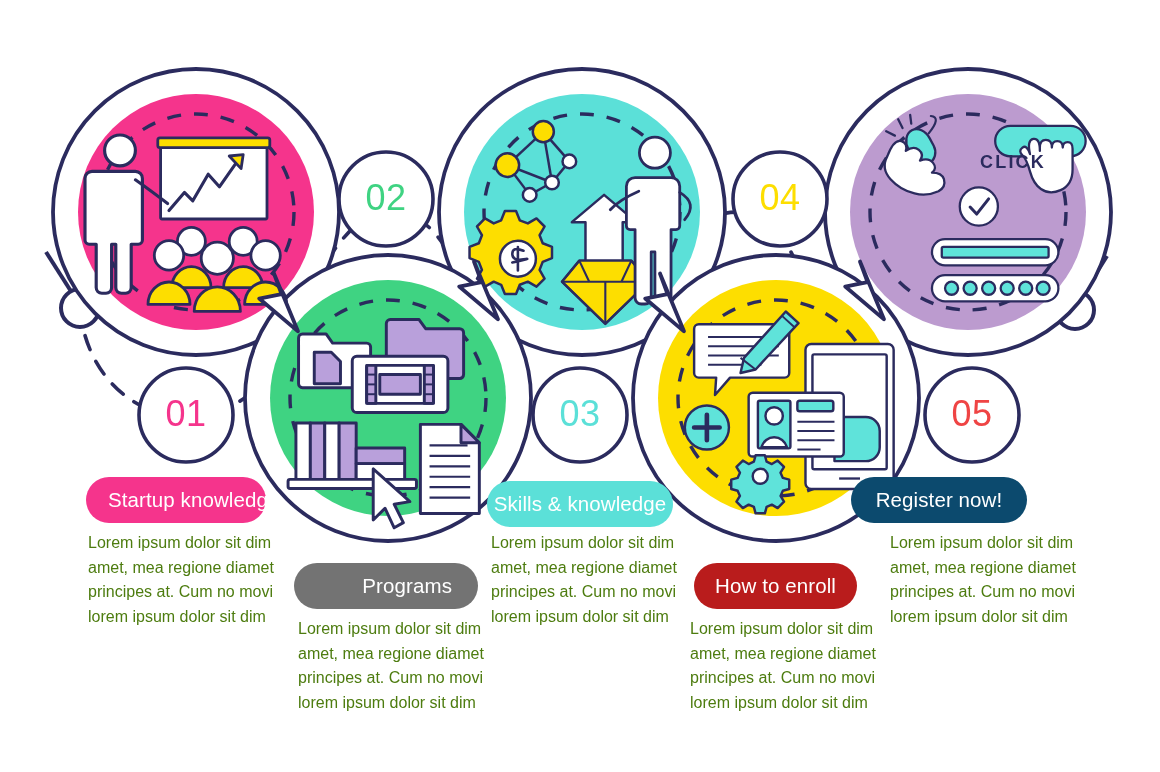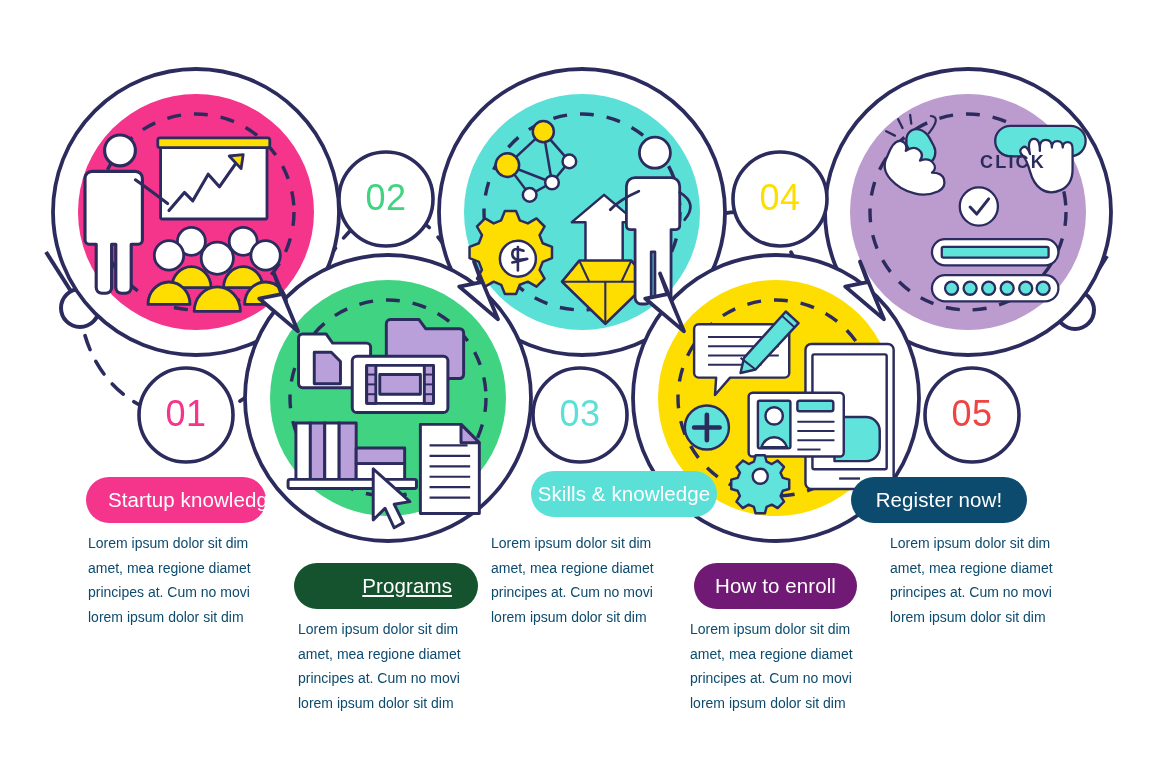--- a/index.html
+++ b/index.html
@@ -35,23 +35,23 @@
     color: #ffffff;
     font-size: 20.5px;
     letter-spacing: 0.1px;
     white-space: nowrap;
   }
   .pill-l { justify-content: flex-start; padding-left: 22px; padding-right: 22px; }
   .pill-r { justify-content: flex-end; padding-left: 22px; padding-right: 26px; }
   .pill-c { justify-content: center; padding-left: 20px; padding-right: 20px; }
   .body-text {
     position: absolute;
-    font-size: 14px;
+    font-size: 16px;
     line-height: 24.6px;
-    color: #0c4a6e;
+    color: #4d7c0f;
     white-space: pre-line;
   }
   .ta-left { text-align: left; }
   .num {
     position: absolute;
     font-size: 36px;
     font-weight: normal;
     letter-spacing: 0.5px;
     display: flex;
     align-items: center;
@@ -364,29 +364,29 @@
     <span>04</span>
   </div>
   <div class="num" style="left:922px; top:365px; color:#ef4444;">
     <span>05</span>
   </div>
 
   <div class="pill pill-l" style="left:86px; top:477px; width:180px; background:#F5348C;">
     <span>Startup knowledge</span>
   </div>
 
-  <div class="pill pill-r" style="left:294px; top:563px; width:184px; background:#14532d;text-decoration:underline;">
+  <div class="pill pill-r" style="left:294px; top:563px; width:184px; background:#737373;">
     <span>Programs</span>
   </div>
 
-  <div class="pill pill-c" style="left:487px; top:471px; width:186px; background:#5BE0D8;margin-left:44px;">
+  <div class="pill pill-c" style="left:487px; top:481px; width:186px; background:#5BE0D8;">
     <span>Skills &amp; knowledge</span>
   </div>
 
-  <div class="pill pill-c" style="left:694px; top:563px; width:163px; background:#701a75;">
+  <div class="pill pill-c" style="left:694px; top:563px; width:163px; background:#b91c1c;">
     <span>How to enroll</span>
   </div>
 
   <div class="pill pill-c" style="left:851px; top:477px; width:176px; background:#0c4a6e;text-align:center;">
     <span>Register now!</span>
   </div>
 
   <div class="body-text ta-left" style="left:88px; top:531px; width:210px;">Lorem ipsum dolor sit dim
 amet, mea regione diamet
 principes at. Cum no movi

